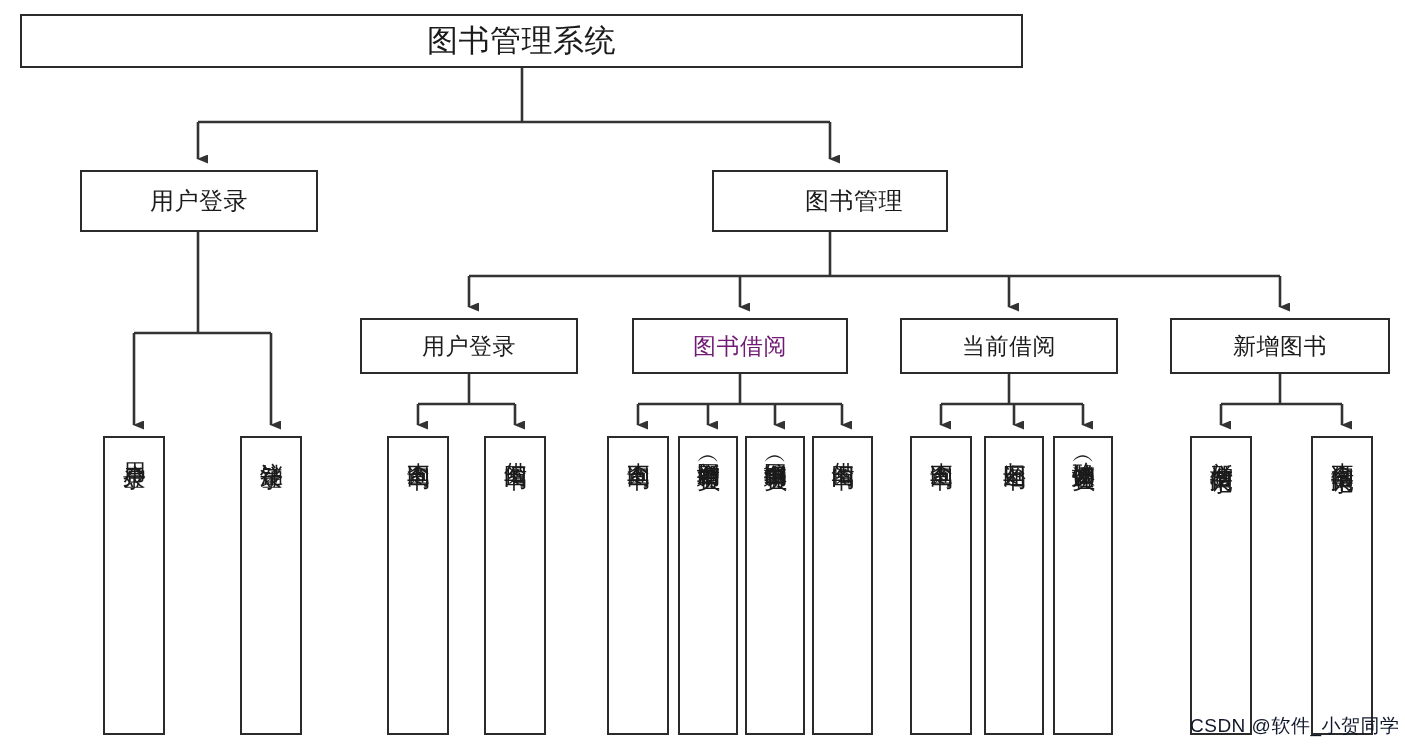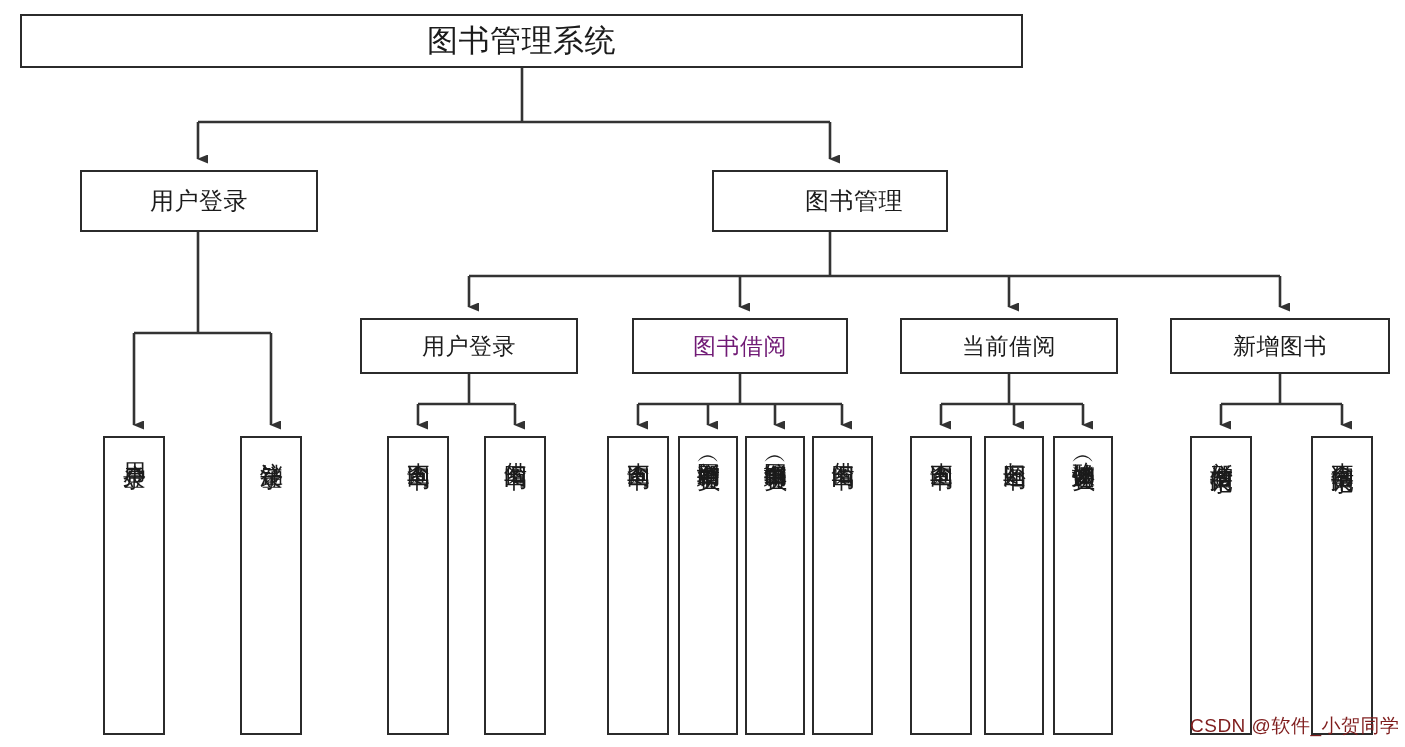--- a/index.html
+++ b/index.html
@@ -181,15 +181,15 @@
         <div class="node-label" style="color: rgb(27, 27, 27);">确认归还（管理员）</div>
       </div>
       <div class="node-box level-leaf leaf-box" style="left: 1190px; top: 436px; width: 62px; height: 299px; border-color: rgb(43, 43, 43); background: rgb(255, 255, 255);">
         <div class="node-label" style="color: rgb(27, 27, 27);">新增借阅记录</div>
       </div>
       <div class="node-box level-leaf leaf-box" style="left: 1311px; top: 436px; width: 62px; height: 299px; border-color: rgb(43, 43, 43); background: rgb(255, 255, 255);">
         <div class="node-label" style="color: rgb(27, 27, 27);">查询借阅记录</div>
       </div>
     </div>
 
-  <div class="watermark" style="left: 1190px; top: 713px; color: #7f1d1d;">CSDN @软件_小贺同学</div>
+  <div class="watermark" style="left: 1190px; top: 713px; color: #0f172a;">CSDN @软件_小贺同学</div>
 
 </div>
 
 </body></html>

